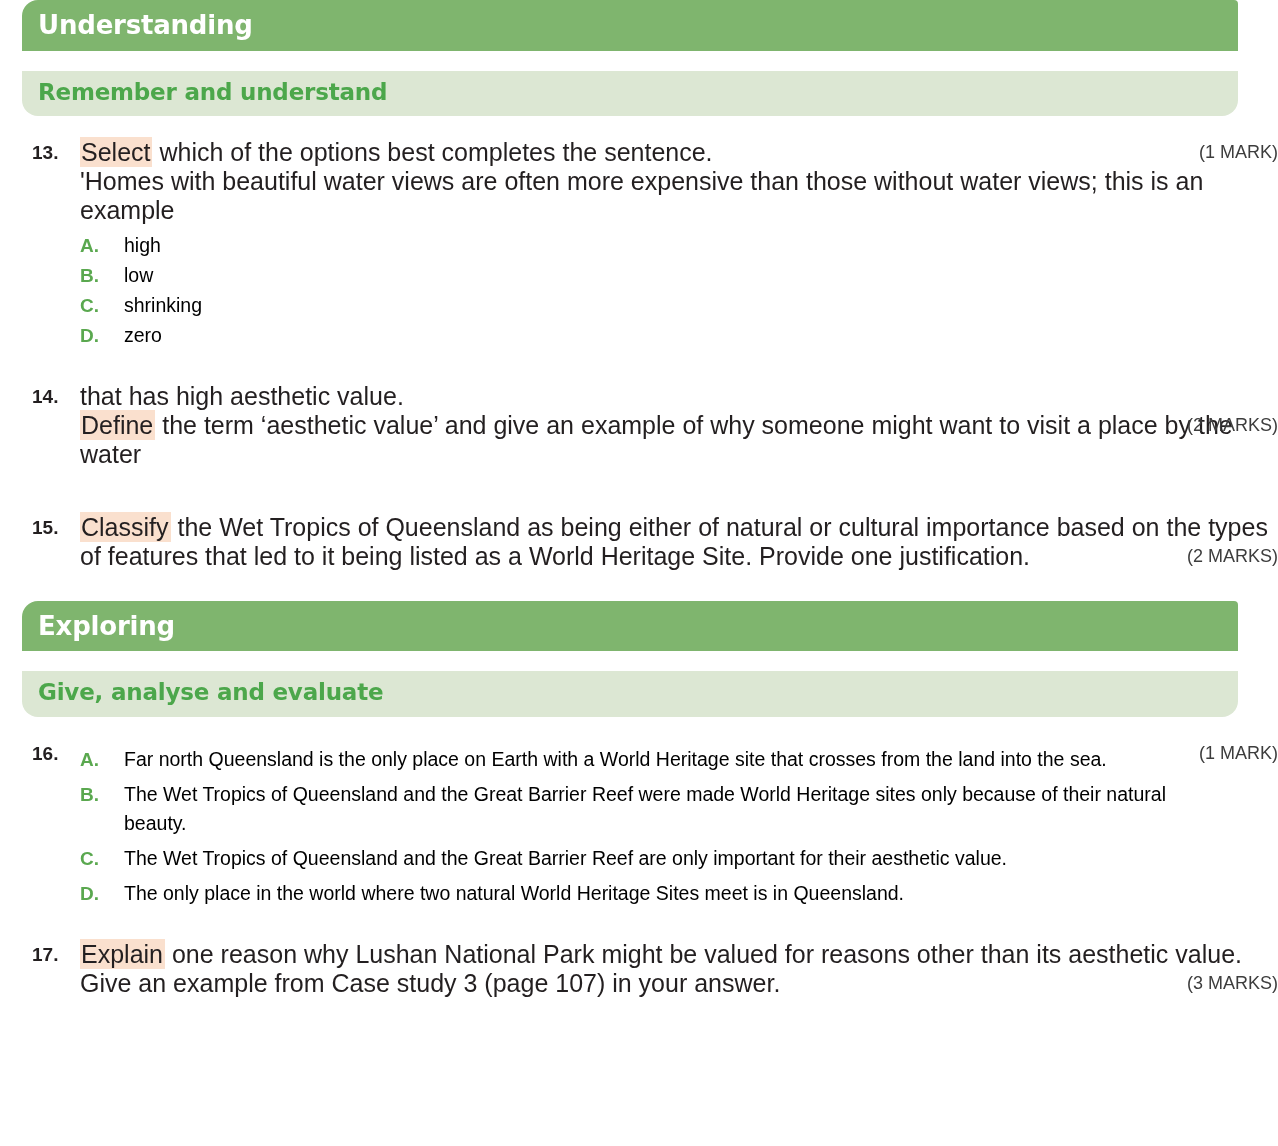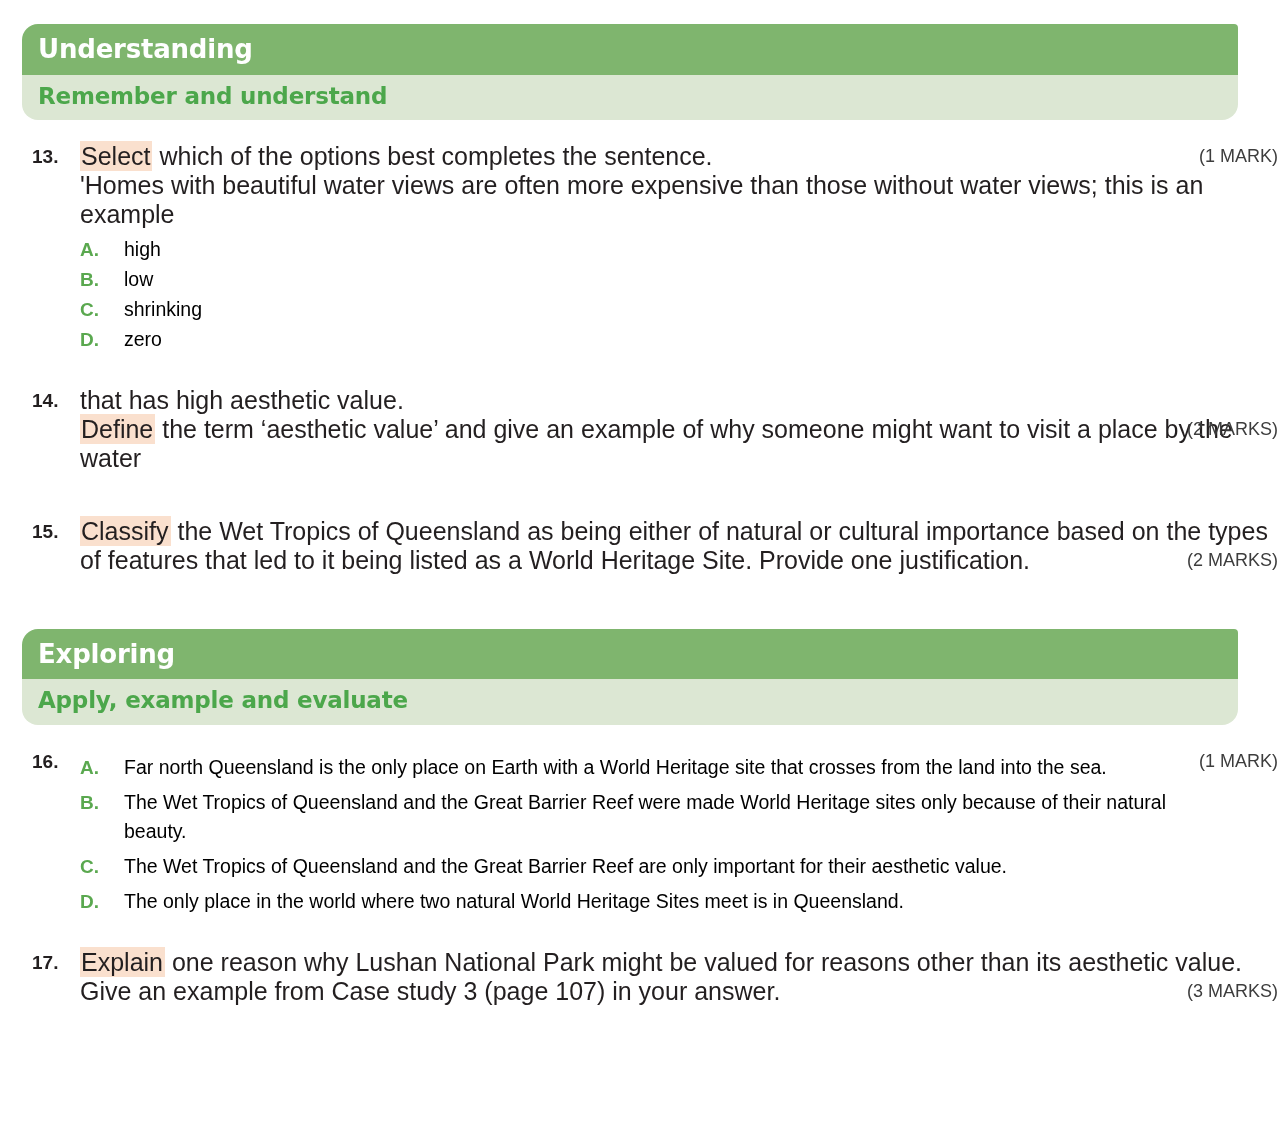--- a/index.html
+++ b/index.html
@@ -23,35 +23,35 @@
   
   .section-block {
     margin-left: 22px;
     margin-right: 40px;
   }
   .section-title-bar {
     background: #7fb56e;
     border-top-left-radius: 16px;
     border-top-right-radius: 4px;
     padding: 11px 0 11px 16px;
-    margin-top: 24px;
   }
   .section-title-bar .section-title {
     font-family: "DejaVu Sans", sans-serif;
     font-weight: bold;
     font-size: 26px;
     letter-spacing: -0.2px;
     color: #ffffff;
     line-height: 1.1;
   }
   .section-subtitle-bar {
     background: #dce7d3;
     border-bottom-left-radius: 16px;
     border-bottom-right-radius: 16px;
     padding: 9px 0 11px 16px;
+    margin-top: 20px;
   }
   .section-subtitle-bar .section-subtitle {
     font-family: "DejaVu Sans", sans-serif;
     font-weight: bold;
     font-size: 23px;
     letter-spacing: -0.2px;
     color: #4ca74b;
     line-height: 1.1;
   }
 
@@ -227,21 +227,21 @@
 
   </div>
 
   <div class="spacer-lg"></div>
 
   <div class="section-block">
     <div class="section-title-bar">
       <div class="section-title">Exploring</div>
     </div>
     <div class="section-subtitle-bar">
-      <div class="section-subtitle">Apply, example and evaluate</div>
+      <div class="section-subtitle">Give, analyse and evaluate</div>
     </div>
   </div>
 
   <div class="questions">
 
     <div class="question">
       <div class="q-row">
         <div class="q-number">16.</div>
         <div class="q-body">
           <div class="marks marks-inline">(1 MARK)</div>

